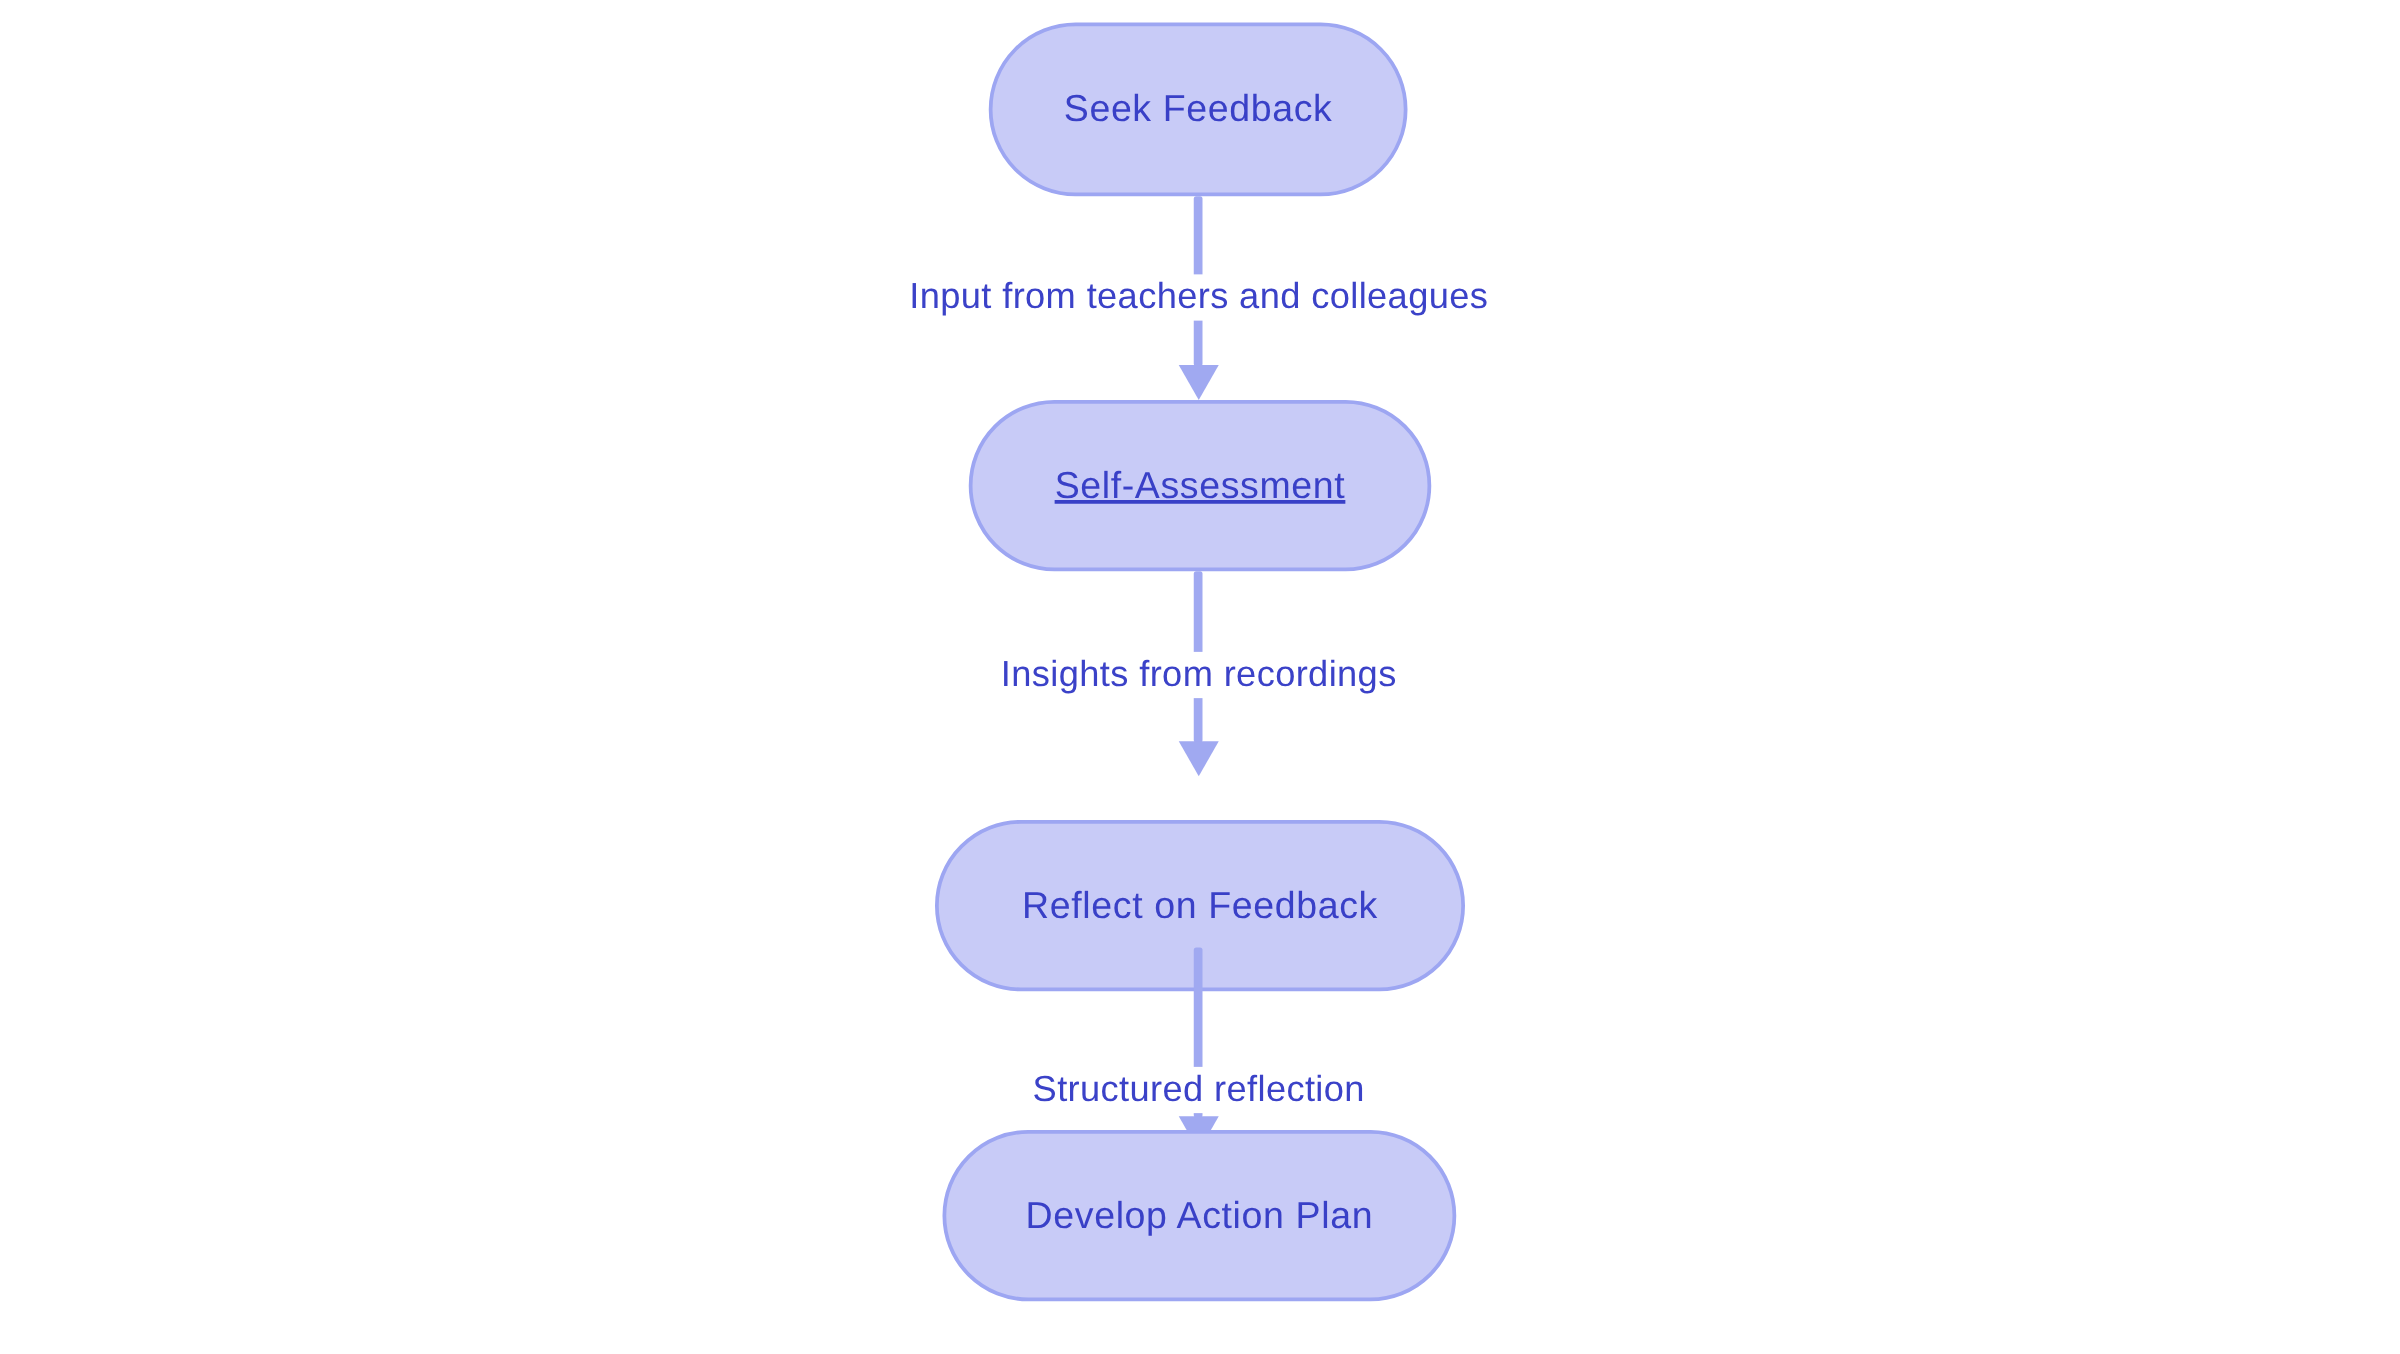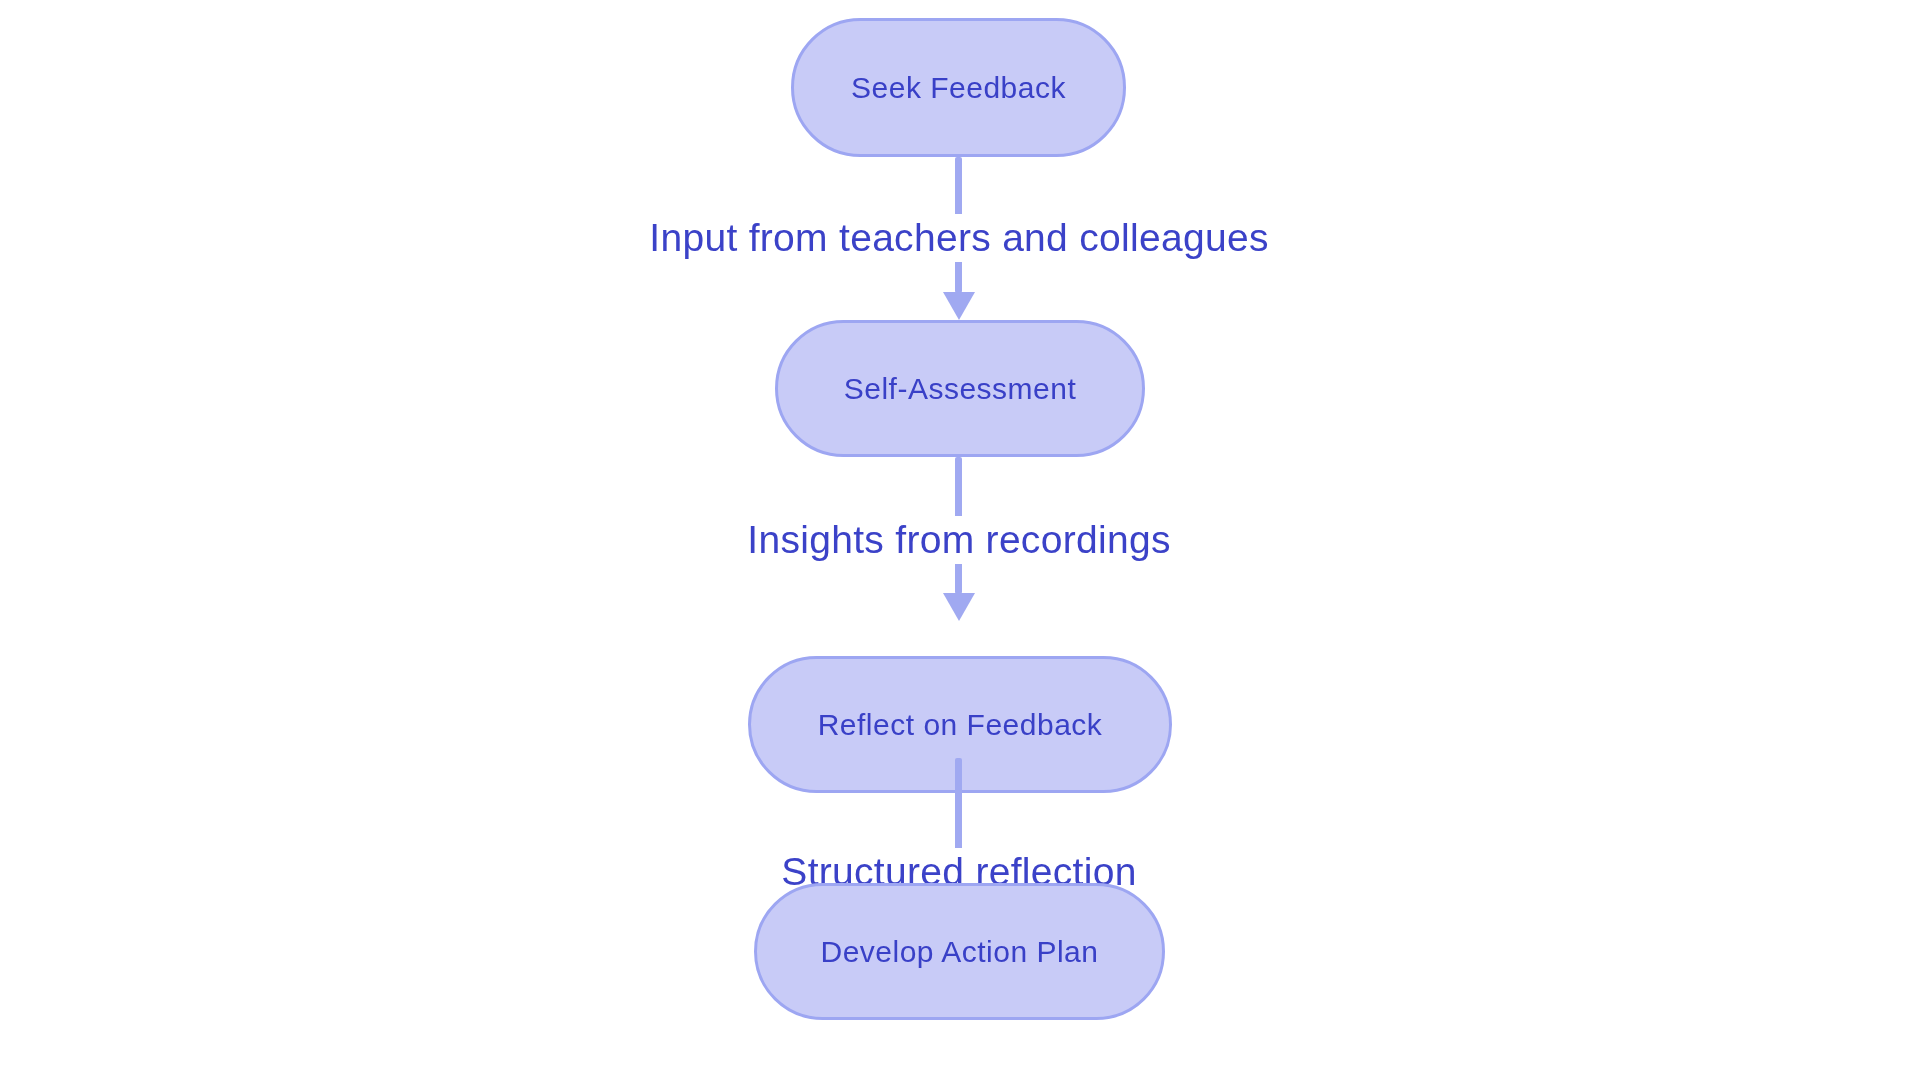--- a/index.html
+++ b/index.html
@@ -24,23 +24,23 @@
     box-sizing: border-box;
     display: flex;
     align-items: center;
     justify-content: center;
     color: #3940c7;
     font-size: 30px;
     letter-spacing: 0.5px;
     white-space: nowrap;
   }
   .node-1 { left: 791px; top: 18px;  width: 335px; height: 139px; }
-  .node-2 { left: 775px; top: 320px; width: 370px; }
+  .node-2 { left: 775px; top: 320px; width: 370px; text-decoration: underline; }
   .node-3 { left: 748px; top: 656px; width: 424px; }
-  .node-4 { left: 754px; top: 883px; width: 411px; }
+  .node-4 { left: 754px; top: 904px; width: 411px; }
 
   .edge-line {
     position: absolute;
     left: 955px;
     width: 7px;
     background: #a0a9f1;
     border-radius: 2px;
   }
   .edge-line-1 { top: 157px; height: 136px; }
   .edge-line-2 { top: 457px; height: 137px; }
@@ -59,21 +59,21 @@
   .arrowhead-2 { top: 593px; }
   .arrowhead-3 { top: 893px; }
 
   .edge-label {
     position: absolute;
     left: 959px;
     transform: translate(-50%, -50%);
     background: #ffffff;
     padding: 2px 10px;
     color: #3b42c8;
-    font-size: 39px;
+    font-size: 29px;
     letter-spacing: 0.3px;
     white-space: nowrap;
   }
   .edge-label-1 { top: 238px; }
   .edge-label-2 { top: 540px; }
   .edge-label-3 { top: 872px; }
 </style>
 </head>
 <body>
 

